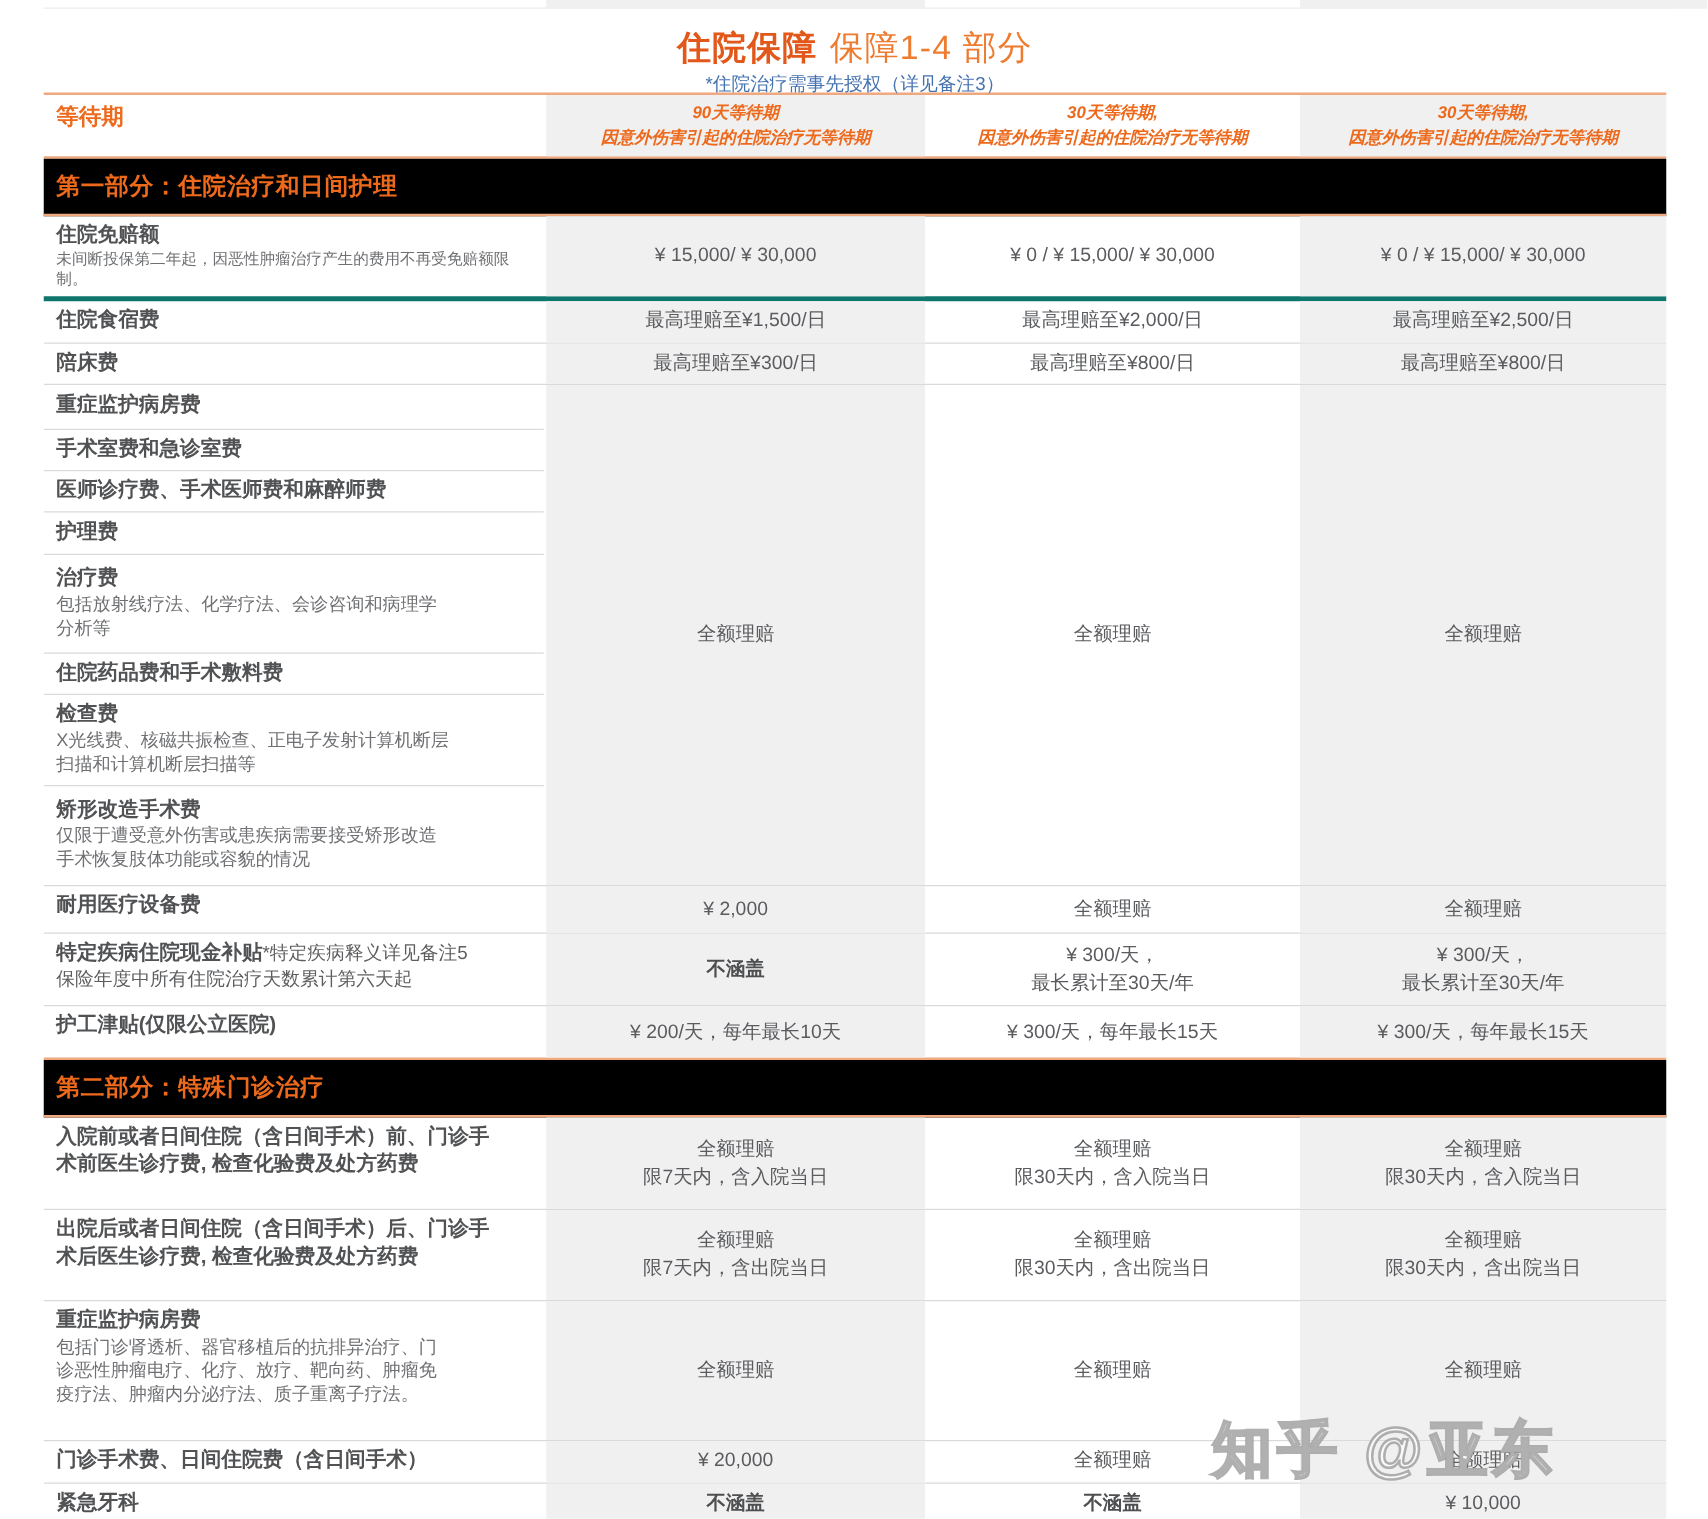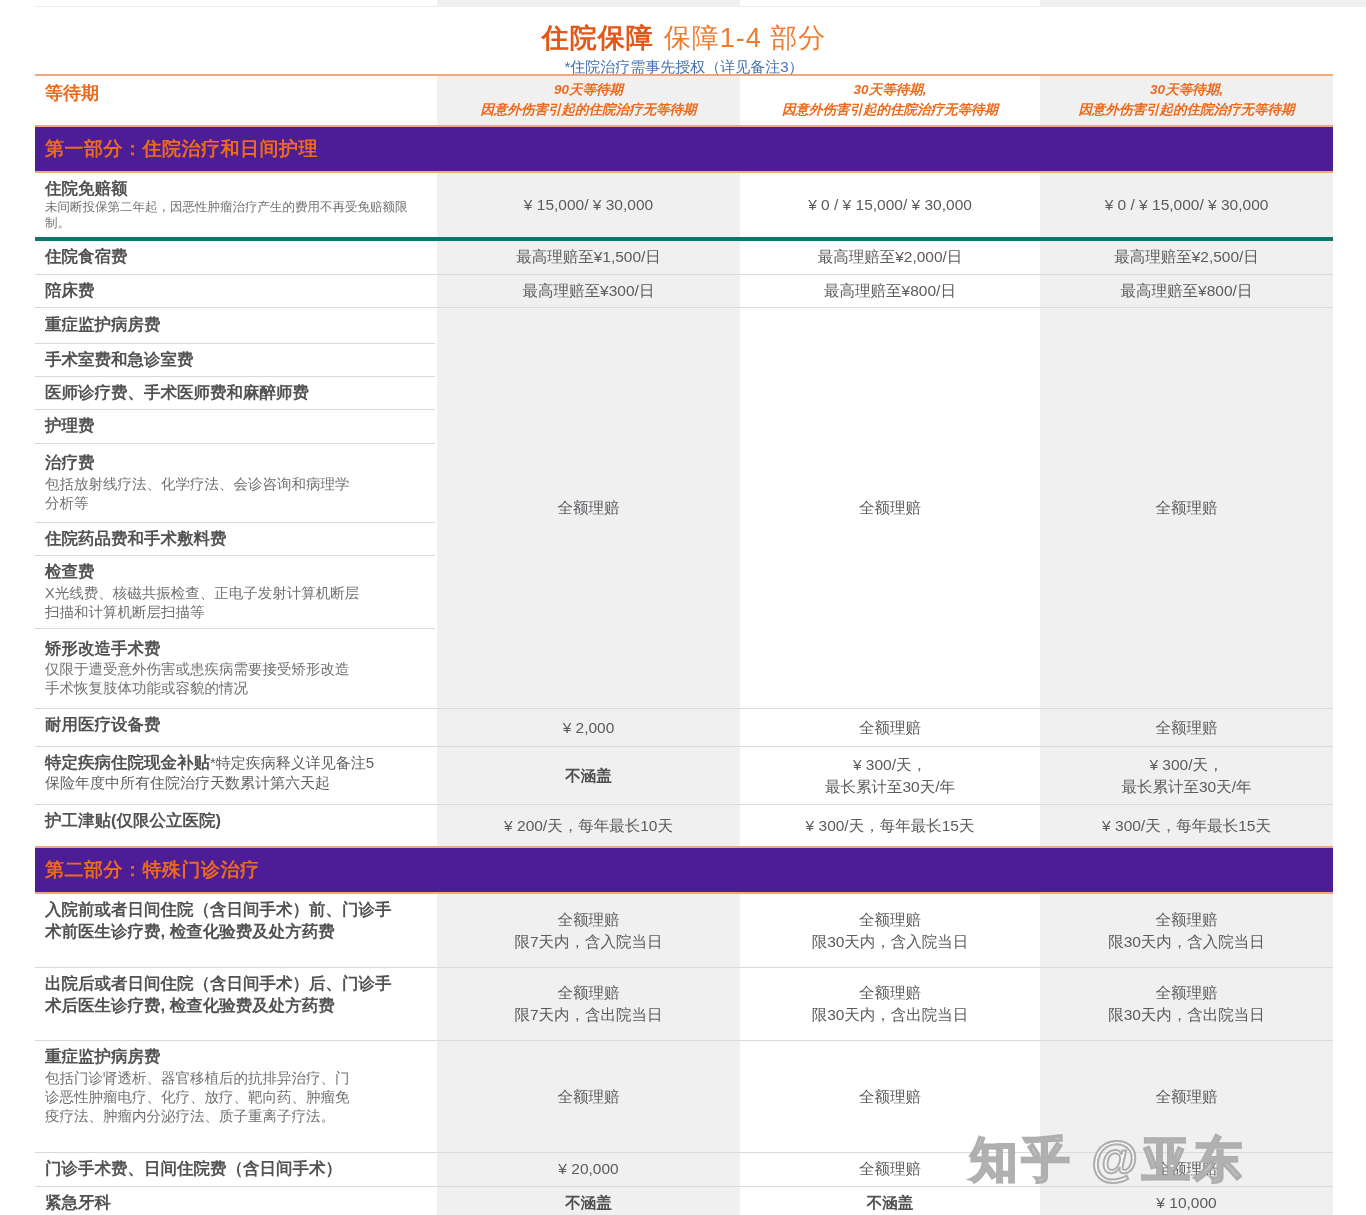--- a/index.html
+++ b/index.html
@@ -49,21 +49,21 @@
 
   
   .header-row { border-top: 2px solid #f0a87e; border-bottom: 2px solid #f0a87e; min-height: 44px; }
   .wait-label { font-size: 18px; font-weight: bold; color: #ed6a1d; }
   .plan-hdr { font-size: 13.5px; font-weight: bold; font-style: italic; color: #ed6a1d; line-height: 1.5; }
 
   
   .section-row {
     display: flex; align-items: center;
     min-height: 46px; padding-left: 10px;
-    border-bottom: 2px solid #f0a87e; background: #4c1d95;
+    border-bottom: 2px solid #f0a87e; background: #000000;
   }
   .section-title { font-size: 19px; font-weight: bold; color: #ed6a1d; letter-spacing: 0.5px; }
 
   
   .row-deductible { min-height: 42px; border-bottom: 4px solid #0f766e; }
   .row-board, .row-companion { min-height: 32px; }
   .row-durable { min-height: 38px; }
   .row-cash { min-height: 58px; }
   .row-nurse { min-height: 43px; border-bottom: 2px solid #f0a87e; }
   .row-pre { min-height: 74px; }

